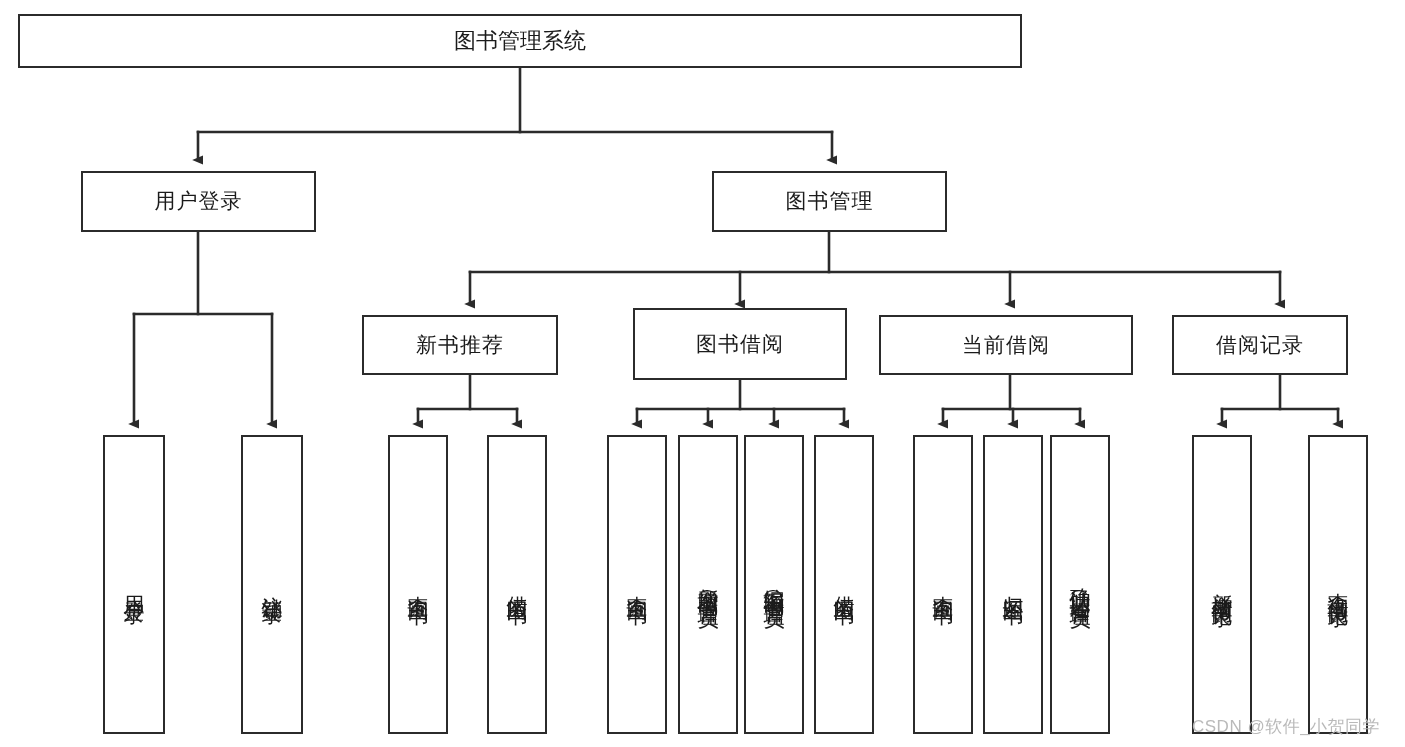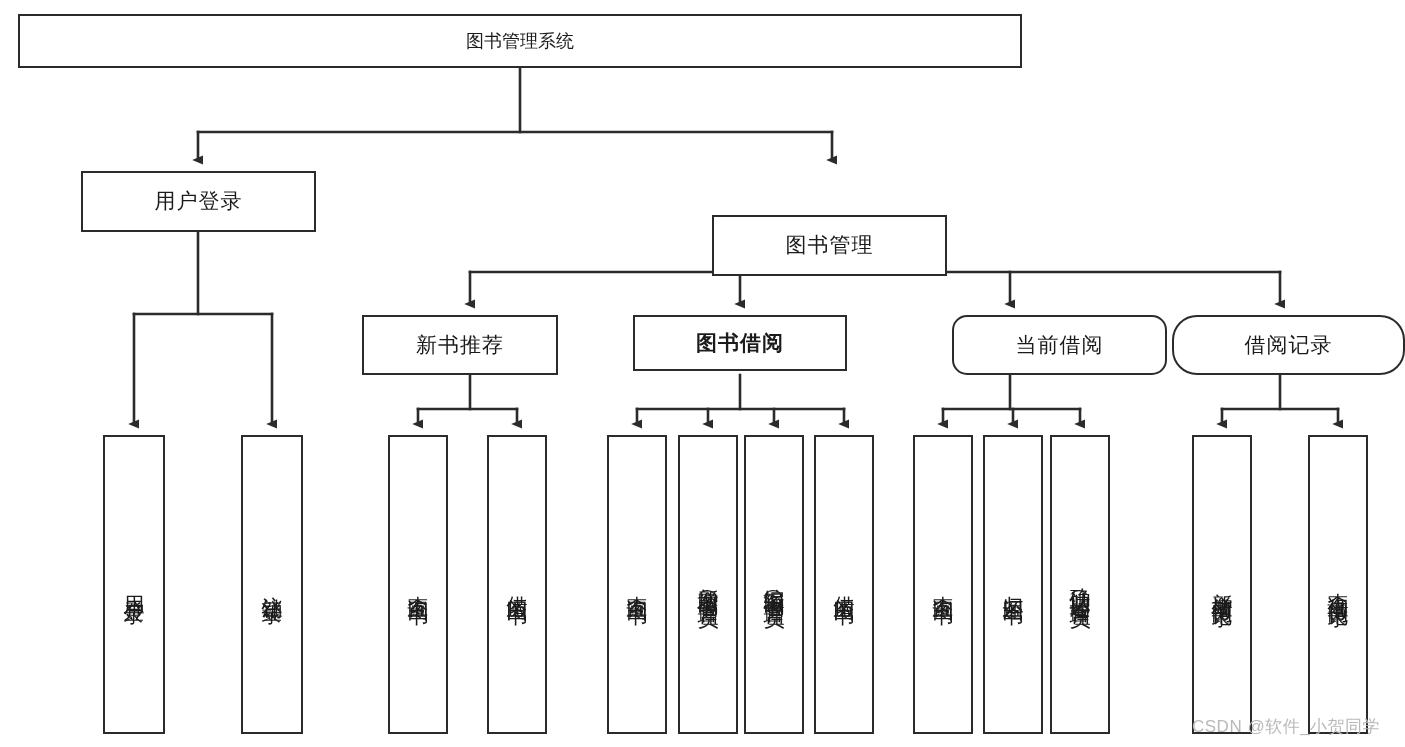--- a/index.html
+++ b/index.html
@@ -34,21 +34,21 @@
     align-items: center;
     justify-content: center;
     color: #1b1b1b;
     line-height: 1.15;
   }
   .node.horiz {
     font-size: 21px;
     letter-spacing: 1px;
   }
   .node.root {
-    font-size: 18px;
+    font-size: 22px;
   }
   .node.vert {
     writing-mode: vertical-rl;
     text-orientation: upright;
     font-size: 21px;
     letter-spacing: 3px;
     padding: 4px 0;
     text-align: center;
   }
   .node.vert .vlabel {
@@ -119,34 +119,34 @@
     </g>
   </svg>
 
   <div class="node root" style="left:18px;top:14px;width:1004px;height:54px;">
     <span>图书管理系统</span>
   </div>
 
   <div class="node horiz" style="left:81px;top:171px;width:235px;height:61px;">
     <span>用户登录</span>
   </div>
-  <div class="node horiz" style="left:712px;top:171px;width:235px;height:61px;margin-top:44px;">
+  <div class="node horiz" style="left:712px;top:171px;width:235px;height:61px;">
     <span>图书管理</span>
   </div>
 
   <div class="node horiz" style="left:362px;top:315px;width:196px;height:60px;">
     <span>新书推荐</span>
   </div>
-  <div class="node horiz" style="left:633px;top:315px;width:214px;height:56px;font-weight:bold;">
+  <div class="node horiz" style="left:633px;top:308px;width:214px;height:72px;">
     <span>图书借阅</span>
   </div>
-  <div class="node horiz" style="left:952px;top:315px;width:215px;height:60px;border-radius:15px;">
+  <div class="node horiz" style="left:879px;top:315px;width:254px;height:60px;">
     <span>当前借阅</span>
   </div>
-  <div class="node horiz" style="left:1172px;top:315px;width:233px;height:60px;border-radius:25px;">
+  <div class="node horiz" style="left:1172px;top:315px;width:176px;height:60px;">
     <span>借阅记录</span>
   </div>
 
   <div class="node vert" style="left:103px;top:435px;width:62px;height:299px;">
     <span class="vlabel">用户登录</span>
   </div>
   <div class="node vert" style="left:241px;top:435px;width:62px;height:299px;">
     <span class="vlabel">注销登录</span>
   </div>
 

